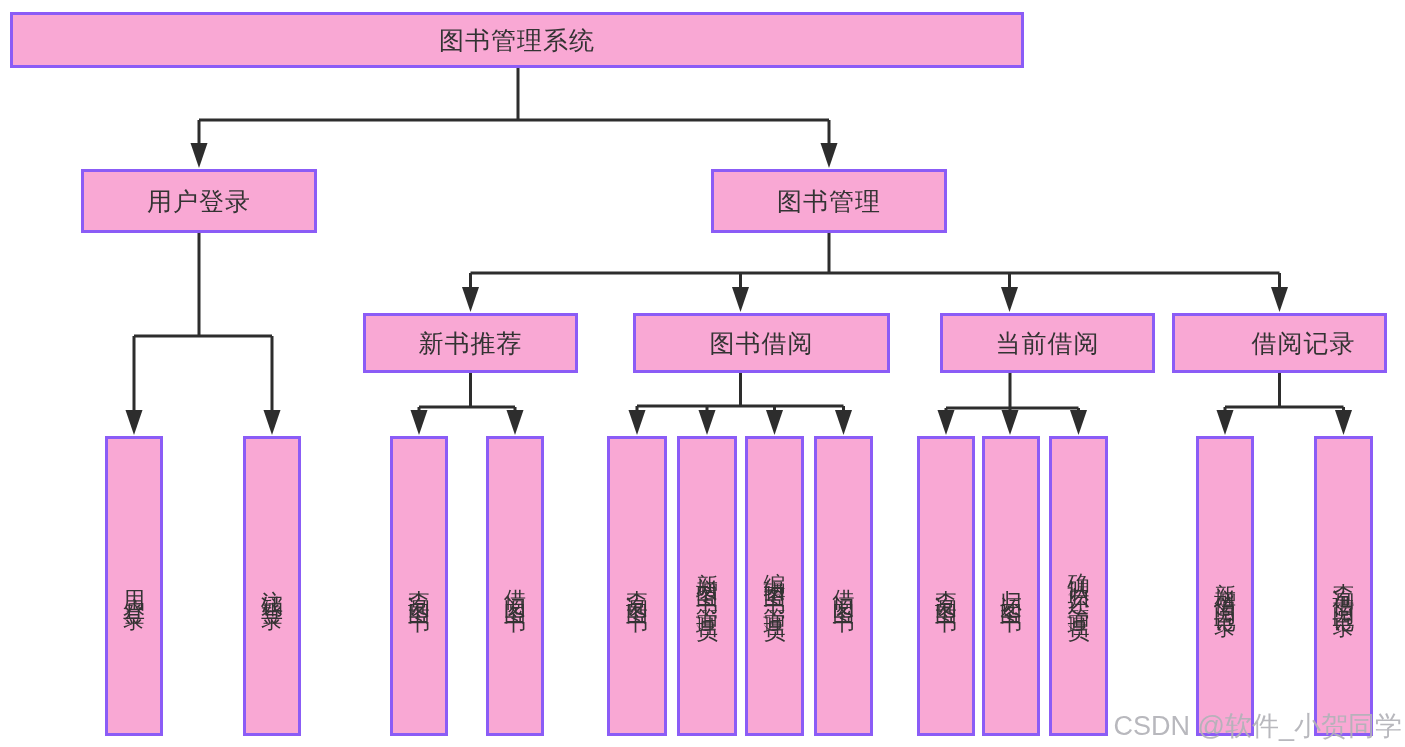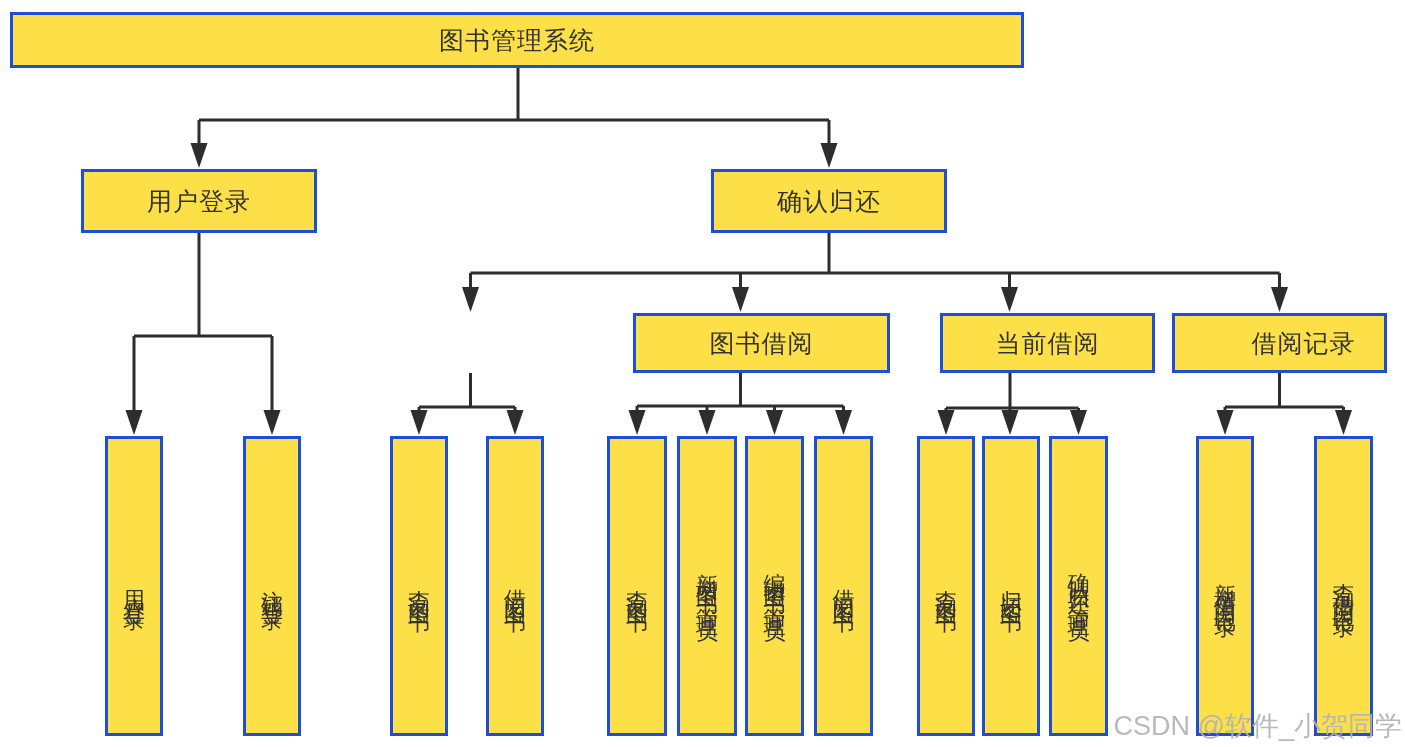--- a/index.html
+++ b/index.html
@@ -28,22 +28,22 @@
     stroke-width: 3;
     fill: none;
   }
   #connectors polygon {
     fill: #2d2d2d;
     stroke: none;
   }
   .node {
     position: absolute;
     box-sizing: border-box;
-    border: 3px solid #1d4ed8;
-    background: #fde047;
+    border: 3px solid #8b5cf6;
+    background: #f9a8d4;
     display: flex;
     align-items: center;
     justify-content: center;
     color: #333333;
     z-index: 2;
   }
   .hlabel {
     font-size: 25px;
     letter-spacing: 1px;
     color: #333333;
@@ -117,23 +117,26 @@
   </svg>
 
   <div class="node" style="left:10px; top:12px; width:1014px; height:56px;">
     <span class="hlabel">图书管理系统</span>
   </div>
 
   <div class="node" style="left:81px; top:169px; width:236px; height:64px;">
     <span class="hlabel">用户登录</span>
   </div>
   <div class="node" style="left:711px; top:169px; width:236px; height:64px;">
-    <span class="hlabel">确认归还</span>
+    <span class="hlabel">图书管理</span>
   </div>
 
+  <div class="node" style="left:363px; top:313px; width:215px; height:60px;">
+    <span class="hlabel">新书推荐</span>
+  </div>
   <div class="node" style="left:633px; top:313px; width:257px; height:60px;">
     <span class="hlabel">图书借阅</span>
   </div>
   <div class="node" style="left:940px; top:313px; width:215px; height:60px;">
     <span class="hlabel">当前借阅</span>
   </div>
   <div class="node" style="left:1172px; top:313px; width:215px; height:60px;padding-left:48px;">
     <span class="hlabel">借阅记录</span>
   </div>
 

